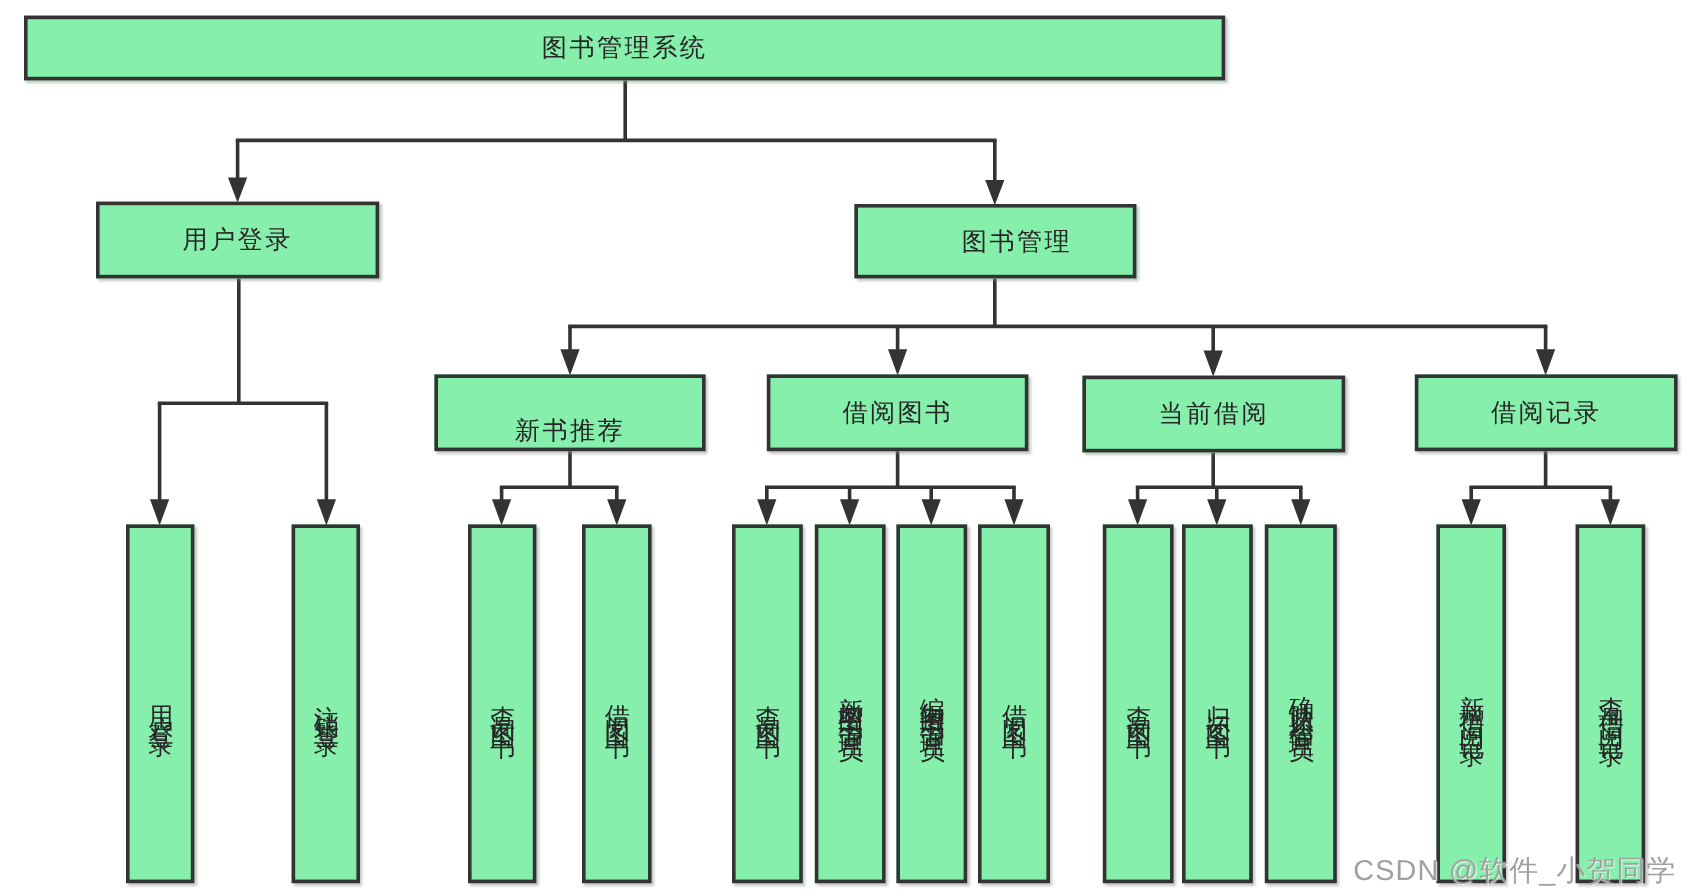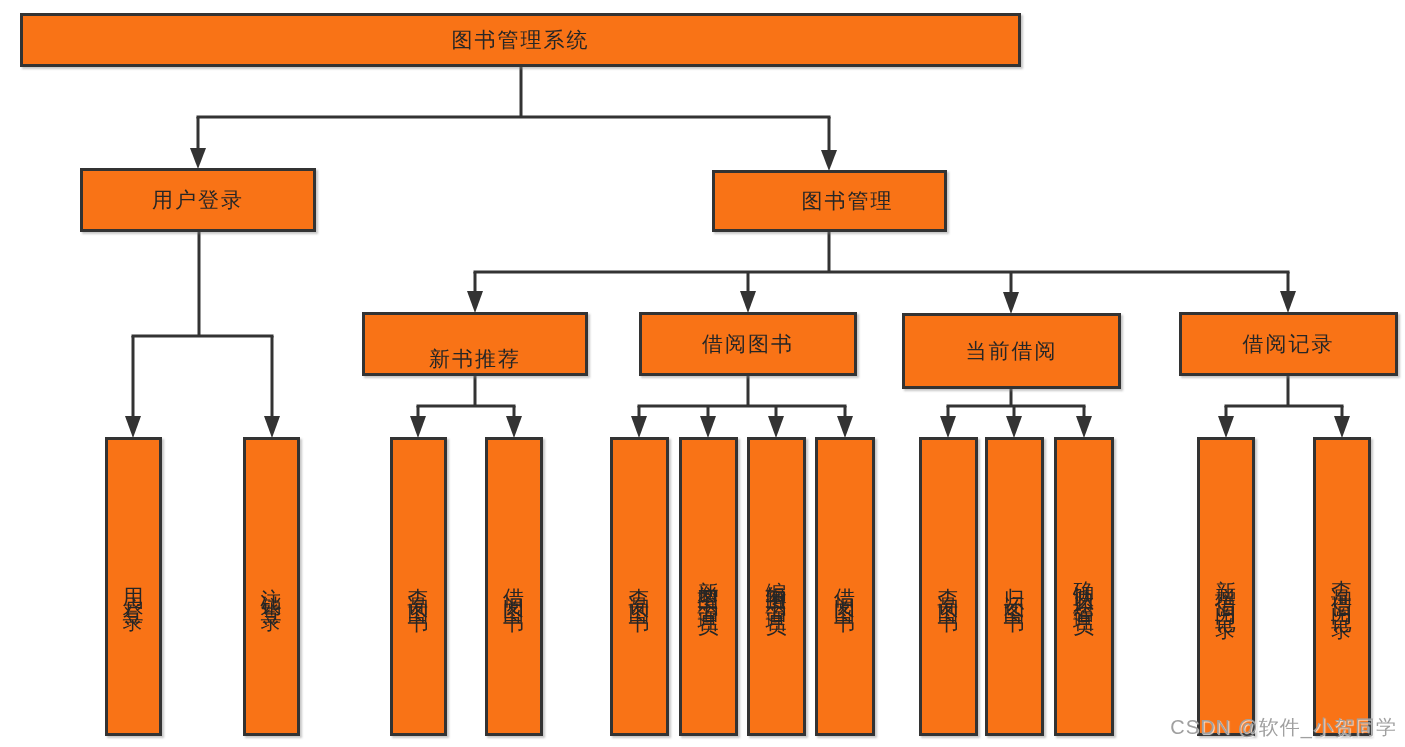--- a/index.html
+++ b/index.html
@@ -6,35 +6,35 @@
   .canvas{
     position:relative;width:1405px;height:747px;background:#ffffff;
     font-family:"Liberation Sans","DejaVu Sans",sans-serif;
     color:#2b2b2b;overflow:hidden;
   }
   .connector-layer{position:absolute;left:0;top:0;width:1405px;height:747px;}
   .connector-layer line{stroke:#333333;stroke-width:3;}
   .connector-layer polygon{fill:#333333;}
   .box{
     position:absolute;box-sizing:border-box;
-    border:3px solid #333333;background:#f97316;
+    border:3px solid #333333;background:#86efac;
     display:flex;align-items:center;justify-content:center;
     box-shadow:2px 2px 2px rgba(130,130,130,0.45);
   }
   .hlabel{
     font-size:21px;letter-spacing:2px;white-space:nowrap;color:#262626;
   }
   .vbox .vlabel{
     writing-mode:vertical-rl;text-orientation:mixed;
     font-size:21px;letter-spacing:8px;line-height:1;color:#262626;
     white-space:nowrap;
   }
   .watermark{
     position:absolute;right:8px;bottom:6px;
-    font-size:20px;color:#a0a0a0;letter-spacing:1px;white-space:nowrap;
+    font-size:24px;color:#a0a0a0;letter-spacing:1px;white-space:nowrap;
     text-shadow:1px 1px 1px rgba(255,255,255,0.8);
   }
 </style>
 </head>
 <body>
 
 <div class="canvas">
 
   <svg class="connector-layer" width="1405" height="747" viewBox="0 0 1405 747" aria-hidden="true">
 
@@ -108,21 +108,21 @@
   <div class="box" style="left:712px;top:170px;width:235px;height:62px;padding-left:36px;">
     <span class="hlabel">图书管理</span>
   </div>
 
   <div class="box" style="left:362px;top:312px;width:226px;height:64px;align-items:flex-end;">
     <span class="hlabel">新书推荐</span>
   </div>
   <div class="box" style="left:639px;top:312px;width:218px;height:64px;">
     <span class="hlabel">借阅图书</span>
   </div>
-  <div class="box" style="left:902px;top:313px;width:219px;height:76px;">
+  <div class="box" style="left:902px;top:313px;width:219px;height:64px;">
     <span class="hlabel">当前借阅</span>
   </div>
   <div class="box" style="left:1179px;top:312px;width:219px;height:64px;">
     <span class="hlabel">借阅记录</span>
   </div>
 
   <div class="box vbox" style="left:105px;top:437px;width:57px;height:299px;">
     <span class="vlabel">用户登录</span>
   </div>
   <div class="box vbox" style="left:243px;top:437px;width:57px;height:299px;">

